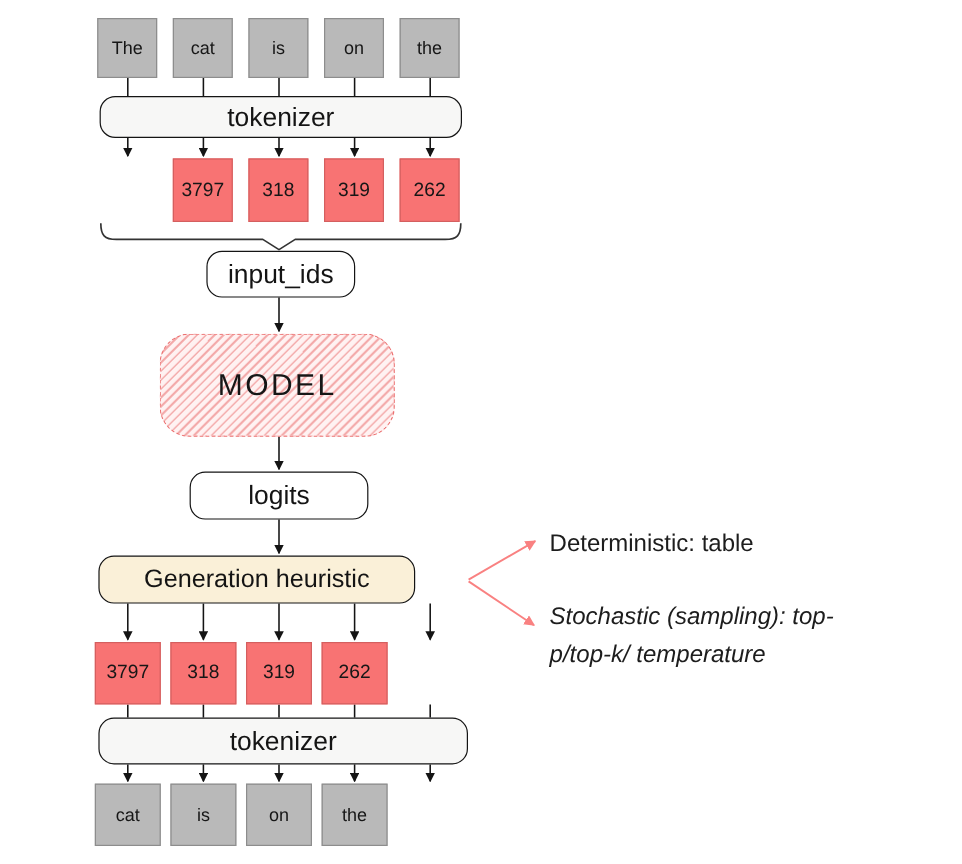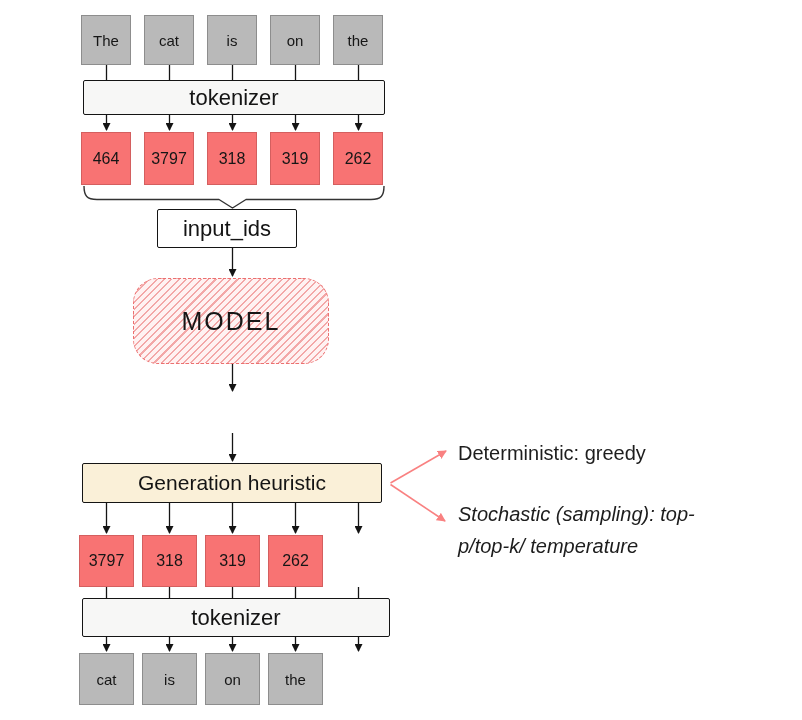--- a/index.html
+++ b/index.html
@@ -26,21 +26,21 @@
   .tokenid{
     width:50px;height:53px;
     background:#f87373;border:1px solid #d45f5f;
     font-size:16px;
   }
   .tokenid.wide{width:55px;height:52px;}
   .pill{
     position:absolute;
     display:flex;align-items:center;justify-content:center;
     box-sizing:border-box;
-    background:#ffffff;border:1.4px solid #141414;border-radius:2px;
+    background:#ffffff;border:1.4px solid #141414;border-radius:13px;
     color:#141414;
   }
   .tokenizer-pill{background:#f7f7f6;font-size:22px;}
   .label-pill{font-size:22px;}
   .heuristic-pill{background:#faf0d8;font-size:21px;}
   .model-box{
     position:absolute;
     display:flex;align-items:center;justify-content:center;
     box-sizing:border-box;
     left:133px;top:278px;width:196px;height:86px;
@@ -123,36 +123,36 @@
   </svg>
 
   <div class="box word" style="left:81px;top:15px">The</div>
   <div class="box word" style="left:144px;top:15px">cat</div>
   <div class="box word" style="left:207px;top:15px">is</div>
   <div class="box word" style="left:270px;top:15px">on</div>
   <div class="box word" style="left:333px;top:15px">the</div>
 
   <div class="pill tokenizer-pill" style="left:83px;top:80px;width:302px;height:35px">tokenizer</div>
 
-  <div class="box tokenid" style="left:81px;top:132px">464</div>
   <div class="box tokenid" style="left:144px;top:132px">3797</div>
   <div class="box tokenid" style="left:207px;top:132px">318</div>
   <div class="box tokenid" style="left:270px;top:132px">319</div>
   <div class="box tokenid" style="left:333px;top:132px">262</div>
 
-  <div class="pill label-pill" style="left:157px;top:209px;width:140px;height:39px">input_ids</div>
+  <div class="pill label-pill" style="left:172px;top:209px;width:124px;height:39px">input_ids</div>
 
   <div class="model-box">
     <span>MODEL</span>
   </div>
 
+  <div class="pill label-pill" style="left:158px;top:393px;width:149px;height:40px">logits</div>
 
-  <div class="pill heuristic-pill" style="left:82px;top:463px;width:300px;height:40px">Generation heuristic</div>
+  <div class="pill heuristic-pill" style="left:82px;top:463px;width:264px;height:40px">Generation heuristic</div>
 
-  <div class="annotation" style="left:458px;top:437px">Deterministic: greedy</div>
+  <div class="annotation" style="left:458px;top:437px">Deterministic: table</div>
   <div class="annotation stochastic" style="left:458px;top:498px">Stochastic (sampling): top-p/top-k/ temperature</div>
 
   <div class="box tokenid wide" style="left:79px;top:535px">3797</div>
   <div class="box tokenid wide" style="left:142px;top:535px">318</div>
   <div class="box tokenid wide" style="left:205px;top:535px">319</div>
   <div class="box tokenid wide" style="left:268px;top:535px">262</div>
 
   <div class="pill tokenizer-pill" style="left:82px;top:598px;width:308px;height:39px">tokenizer</div>
 
   <div class="box word wide" style="left:79px;top:653px">cat</div>

